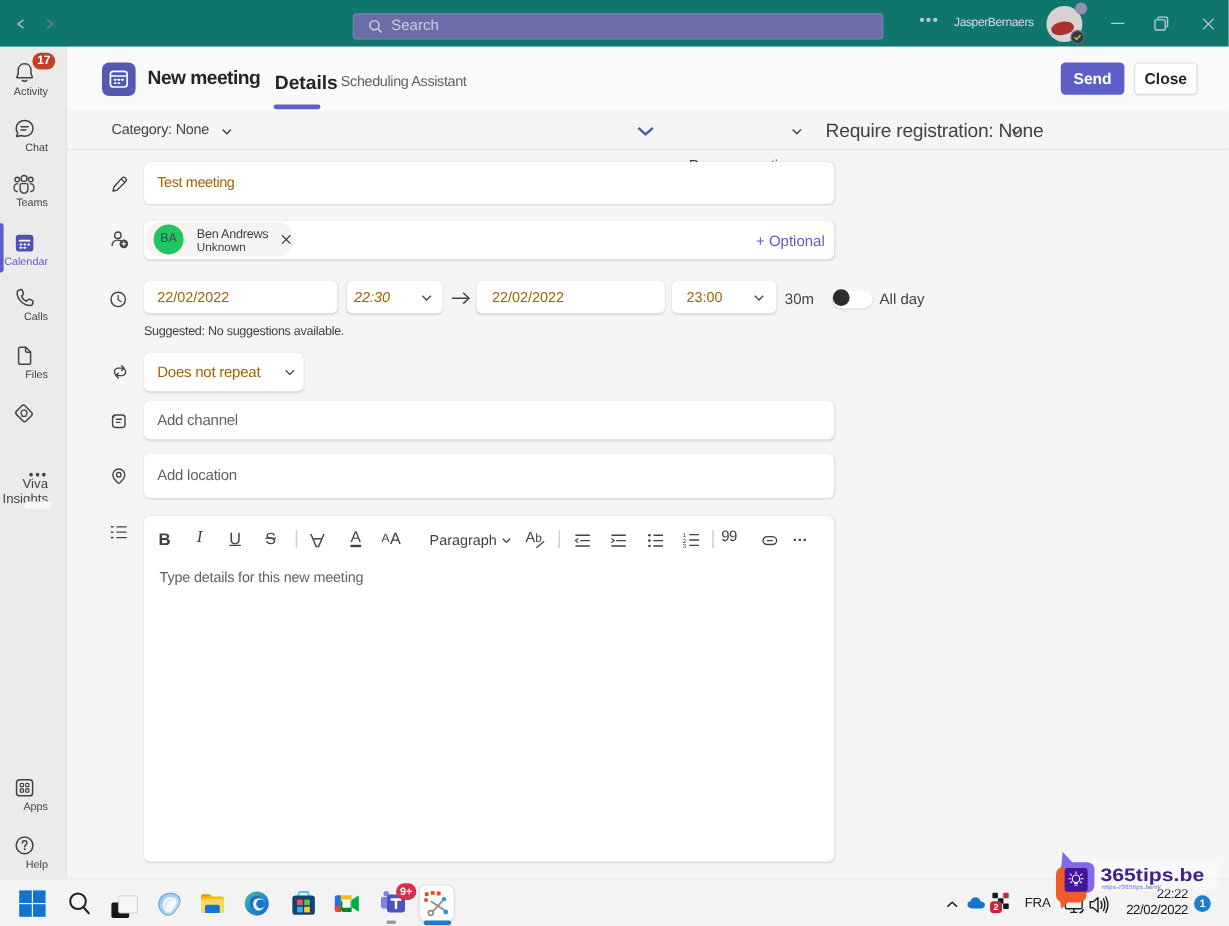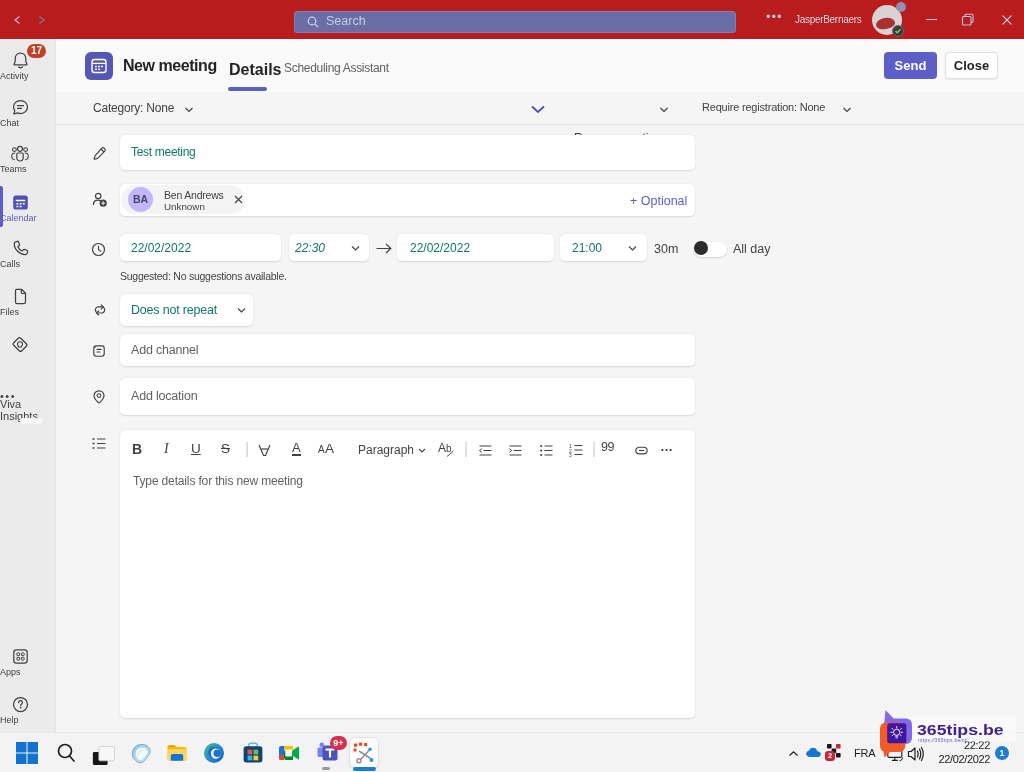--- a/index.html
+++ b/index.html
@@ -1,24 +1,24 @@
 <!DOCTYPE html>
 <html><head>
 <meta charset="utf-8">
 <style>
 * { margin:0; padding:0; box-sizing:border-box; }
 html,body { width:1024px; height:772px; overflow:hidden; font-family:"Liberation Sans", sans-serif; }
 .ab { position:absolute; }
 #stage { position:relative; width:1024px; height:772px; background:#f5f5f5; }
-#titlebar { position:absolute; left:0; top:0; width:1024px; height:39px; background:#b91c1c; }
+#titlebar { position:absolute; left:0; top:0; width:1024px; height:39px; background:#0f766e; }
 #sidebar { position:absolute; left:0; top:39px; width:56px; height:693px; background:#ebebeb; border-right:1px solid #e2e2e2; }
-.si { position:absolute; width:40px; text-align:left; color:#424242; }
+.si { position:absolute; width:40px; text-align:right; color:#424242; }
 .si .lbl { font-size:9px; color:#424242; display:block; margin-top:1px; }
 .field { position:absolute; background:#fff; border-radius:5px; box-shadow:0 0.8px 1.8px rgba(0,0,0,0.13); }
-.t13 { position:absolute; font-size:13px; color:#0f766e; white-space:nowrap; }
+.t13 { position:absolute; font-size:13px; color:#a16207; white-space:nowrap; }
 .ph { color:#616161; }
 svg { display:block; }
 #taskbar { position:absolute; left:0; top:732px; width:1024px; height:40px; background:#f3f3f3; border-top:1px solid #eaeaea; }
 .tbi { position:absolute; top:741px; width:24px; height:24px; }
 </style>
 </head>
 <body>
 <div id="stage">
 
 <div id="titlebar">
@@ -176,41 +176,41 @@
   <svg class="ab" style="left:127px;top:65px;" width="12" height="12" viewBox="0 0 12 12">
         <path d="M2.5 4 L6 7.5 L9.5 4" stroke="#424242" stroke-width="1.2" fill="none"></path>
       </svg>
   <svg class="ab" style="left:474px;top:62px;" width="16" height="16" viewBox="0 0 16 16">
         <path d="M2 5.5 L8 11 L14 5.5" stroke="#4f52b2" stroke-width="1.9" fill="none"></path>
       </svg>
   <div class="ab" style="left:518px;top:62px;font-size:12px;letter-spacing:-0.2px;color:#424242;margin-top:30px;">Response options</div>
   <svg class="ab" style="left:602px;top:65px;" width="12" height="12" viewBox="0 0 12 12">
         <path d="M2.5 4 L6 7.5 L9.5 4" stroke="#424242" stroke-width="1.2" fill="none"></path>
       </svg>
-  <div class="ab" style="left:646px;top:62px;font-size:11px;letter-spacing:-0.2px;color:#424242;">Require registration: None</div>
+  <div class="ab" style="left:632px;top:62px;font-size:16px;letter-spacing:-0.2px;color:#424242;">Require registration: None</div>
   <svg class="ab" style="left:785px;top:65px;" width="12" height="12" viewBox="0 0 12 12">
         <path d="M2.5 4 L6 7.5 L9.5 4" stroke="#424242" stroke-width="1.2" fill="none"></path>
       </svg>
 
   <svg class="ab" style="left:36px;top:107px;" width="15" height="15" viewBox="0 0 15 15">
         <path d="M9.8 2.2 Q11 1 12.2 2.2 L12.8 2.8 Q14 4 12.8 5.2 L5.6 12.4 L2.6 13.2 Q2 13.4 2.2 12.8 L3 9.8 Z" stroke="#424242" stroke-width="1.15" fill="none" stroke-linejoin="round"></path>
         <path d="M9 3 L12 6" stroke="#424242" stroke-width="1.1"></path>
       </svg>
   <div class="field" style="left:64px;top:96px;width:575px;height:35px;"></div>
   <div class="t13" style="left:75px;top:106px;font-size:12px;letter-spacing:-0.3px;">Test meeting</div>
 
   <svg class="ab" style="left:35px;top:152px;" width="17" height="17" viewBox="0 0 17 17">
         <circle cx="7.2" cy="5" r="2.7" stroke="#424242" stroke-width="1.2" fill="none"></circle>
         <path d="M2.4 13.6 C2.4 10.9 4.4 9.1 7.2 9.1 C8 9.1 8.8 9.3 9.4 9.6" stroke="#424242" stroke-width="1.2" fill="none" stroke-linecap="round"></path>
         <circle cx="12.2" cy="12.2" r="3.6" fill="#424242"></circle>
         <path d="M12.2 10.6 L12.2 13.8 M10.6 12.2 L13.8 12.2" stroke="#ebebeb" stroke-width="1" stroke-linecap="round"></path>
       </svg>
   <div class="field" style="left:64px;top:145px;width:575px;height:32px;"></div>
   <div class="ab" style="left:65px;top:146px;width:124px;height:29px;background:#f4f4f4;border-radius:15px;"></div>
-  <div class="ab" style="left:72px;top:148px;width:25px;height:25px;border-radius:50%;background:#c4b5fd;color:#3b4a63;font-size:10.5px;font-weight:bold;text-align:center;line-height:25px;">BA</div>
+  <div class="ab" style="left:72px;top:148px;width:25px;height:25px;border-radius:50%;background:#22c55e;color:#3b4a63;font-size:10.5px;font-weight:normal;text-align:center;line-height:25px;">BA</div>
   <div class="ab" style="left:108px;top:150px;font-size:10.5px;letter-spacing:-0.2px;color:#424242;">Ben Andrews</div>
   <div class="ab" style="left:108px;top:162px;font-size:9.8px;color:#424242;">Unknown</div>
   <svg class="ab" style="left:177px;top:155px;" width="11" height="11" viewBox="0 0 11 11">
         <path d="M2 2 L9 9 M9 2 L2 9" stroke="#424242" stroke-width="1.1"></path>
       </svg>
   <div class="ab" style="left:574px;top:155px;font-size:12.5px;color:#5b5fc7;">+ Optional</div>
 
   <svg class="ab" style="left:35px;top:203px;" width="15" height="15" viewBox="0 0 15 15">
         <circle cx="7.5" cy="7.5" r="6" stroke="#424242" stroke-width="1.2" fill="none"></circle>
         <path d="M7.5 4.2 L7.5 7.8 L9.8 9.3" stroke="#424242" stroke-width="1.1" fill="none" stroke-linecap="round"></path>
@@ -221,21 +221,21 @@
   <div class="t13" style="left:239px;top:202px;font-size:12px;font-style:italic;">22:30</div>
   <svg class="ab" style="left:294px;top:204px;" width="11" height="11" viewBox="0 0 11 11">
         <path d="M2 3.5 L5.5 7 L9 3.5" stroke="#424242" stroke-width="1.1" fill="none"></path>
       </svg>
   <svg class="ab" style="left:319px;top:203px;" width="18" height="13" viewBox="0 0 18 13">
         <path d="M1.5 6.5 L15.5 6.5 M11 2 L15.8 6.5 L11 11" stroke="#424242" stroke-width="1.2" fill="none"></path>
       </svg>
   <div class="field" style="left:341px;top:195px;width:157px;height:27px;"></div>
   <div class="t13" style="left:354px;top:202px;font-size:12px;">22/02/2022</div>
   <div class="field" style="left:504px;top:195px;width:87px;height:27px;"></div>
-  <div class="t13" style="left:516px;top:202px;font-size:12px;">21:00</div>
+  <div class="t13" style="left:516px;top:202px;font-size:12px;">23:00</div>
   <svg class="ab" style="left:571px;top:204px;" width="11" height="11" viewBox="0 0 11 11">
         <path d="M2 3.5 L5.5 7 L9 3.5" stroke="#424242" stroke-width="1.1" fill="none"></path>
       </svg>
   <div class="ab" style="left:598px;top:203px;font-size:12.5px;color:#424242;">30m</div>
   <div class="ab" style="left:638px;top:203px;width:33px;height:15px;border-radius:8px;background:#fff;box-shadow:0 0.8px 1.8px rgba(0,0,0,0.18);"></div>
   <div class="ab" style="left:638px;top:202px;width:14px;height:14px;border-radius:50%;background:#2c2c2c;"></div>
   <div class="ab" style="left:677px;top:203px;font-size:12.5px;color:#424242;">All day</div>
   <div class="ab" style="left:64px;top:231px;font-size:10.5px;letter-spacing:-0.25px;color:#424242;">Suggested: No suggestions available.</div>
 
   <svg class="ab" style="left:36px;top:264px;" width="16" height="14" viewBox="0 0 16 14">

